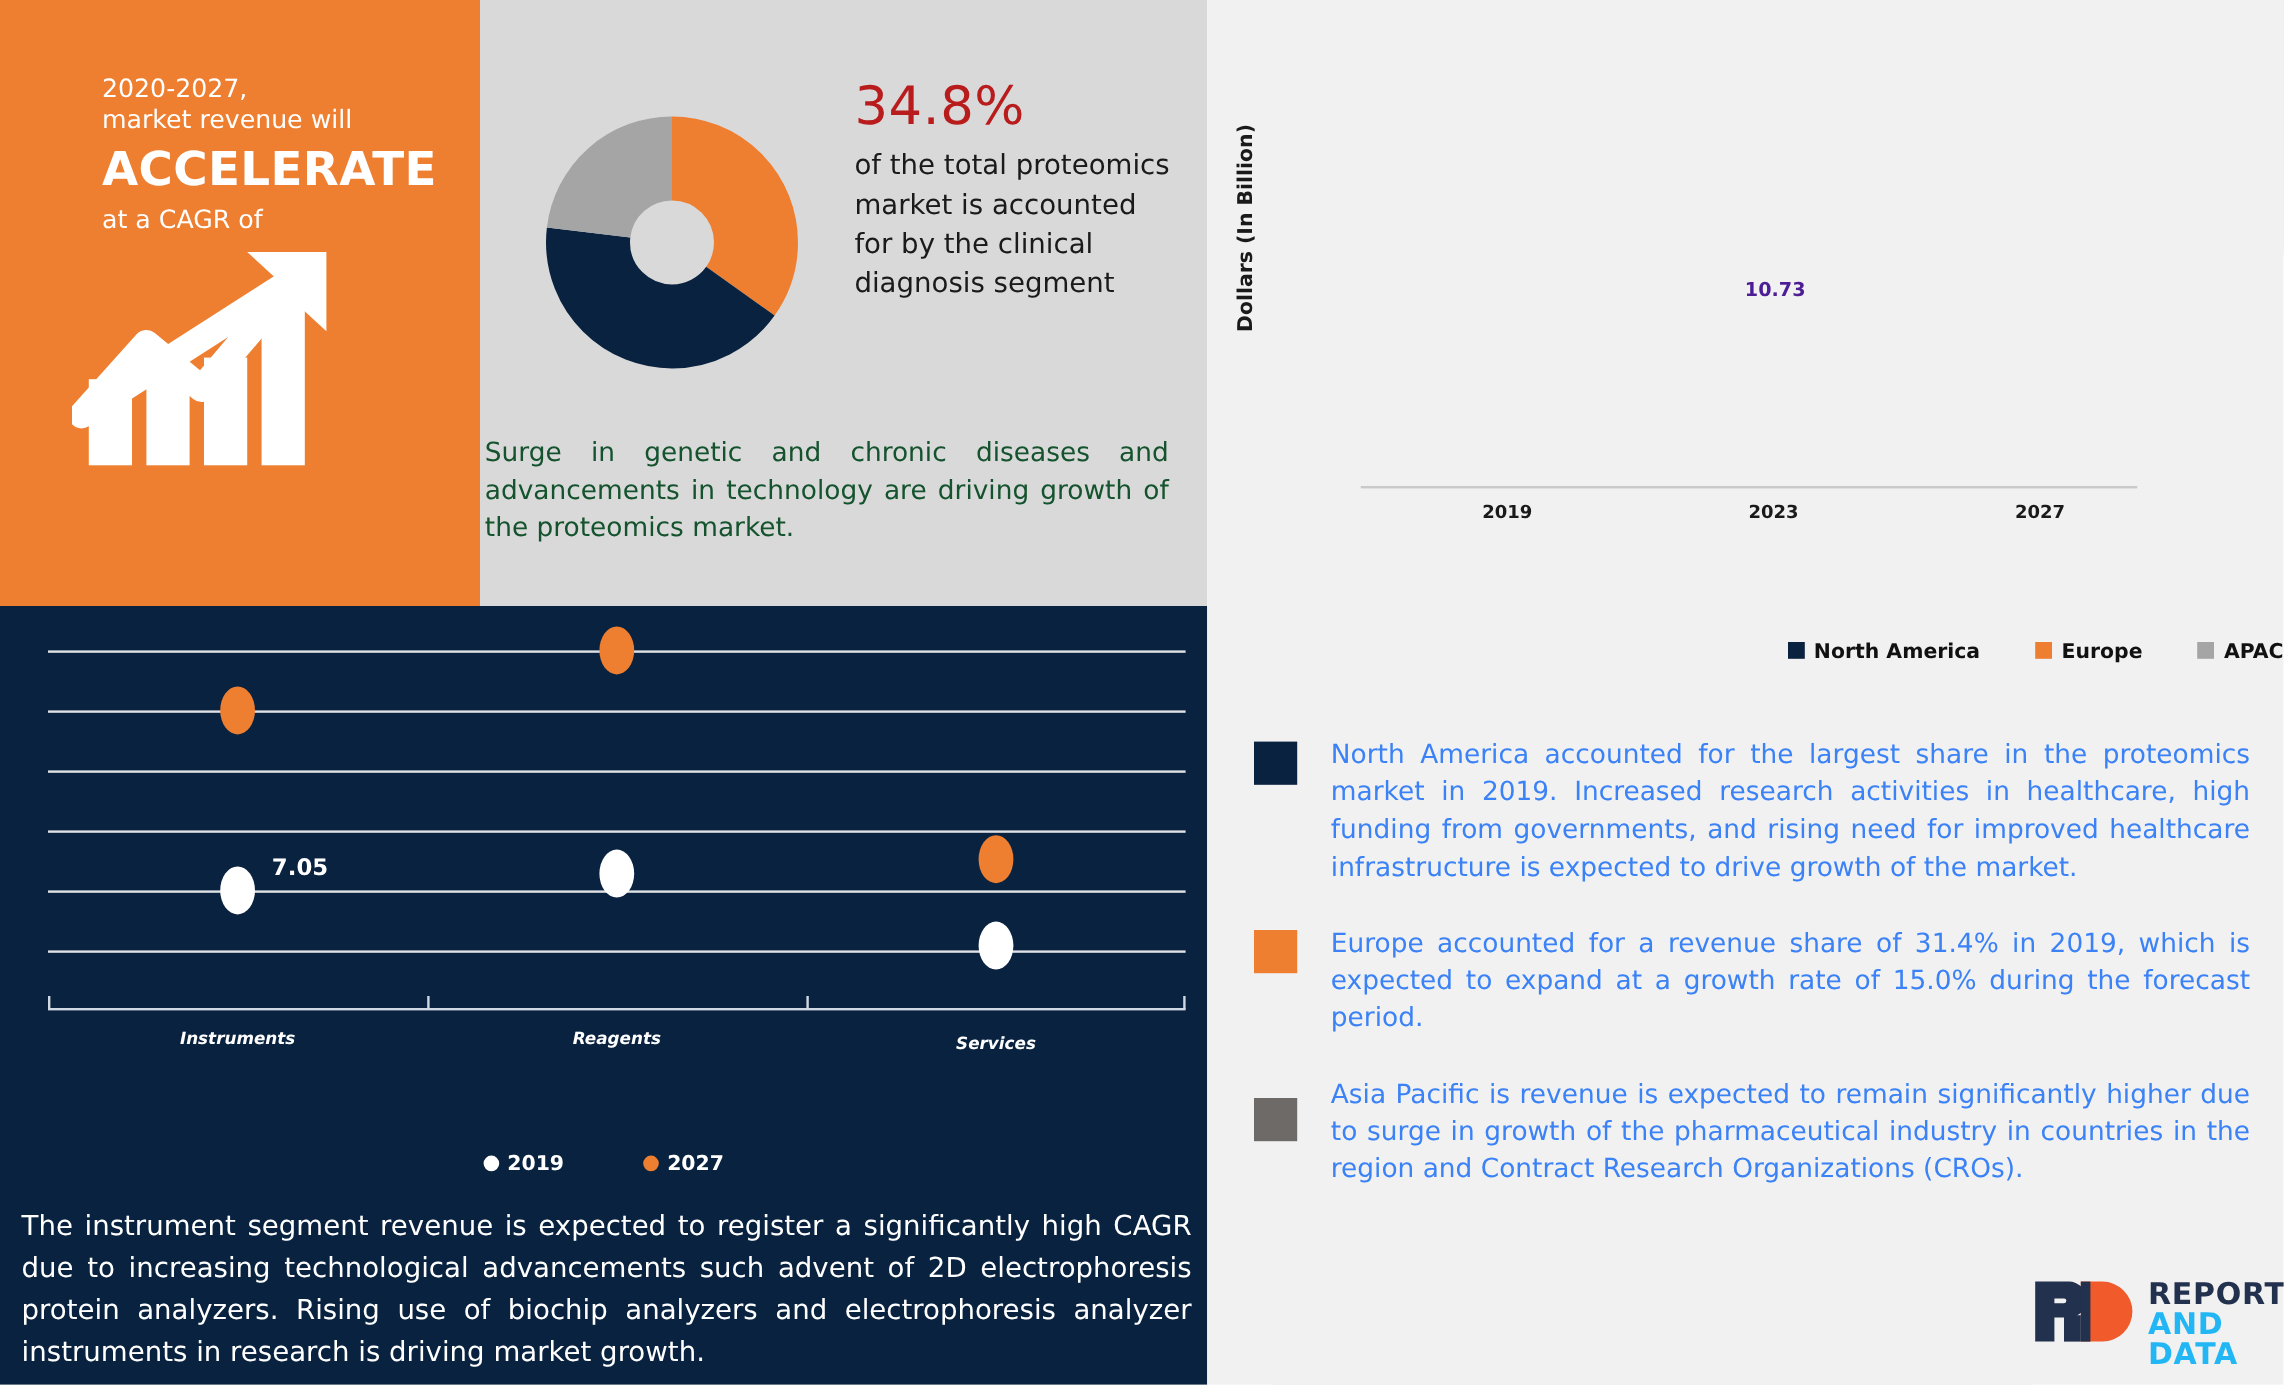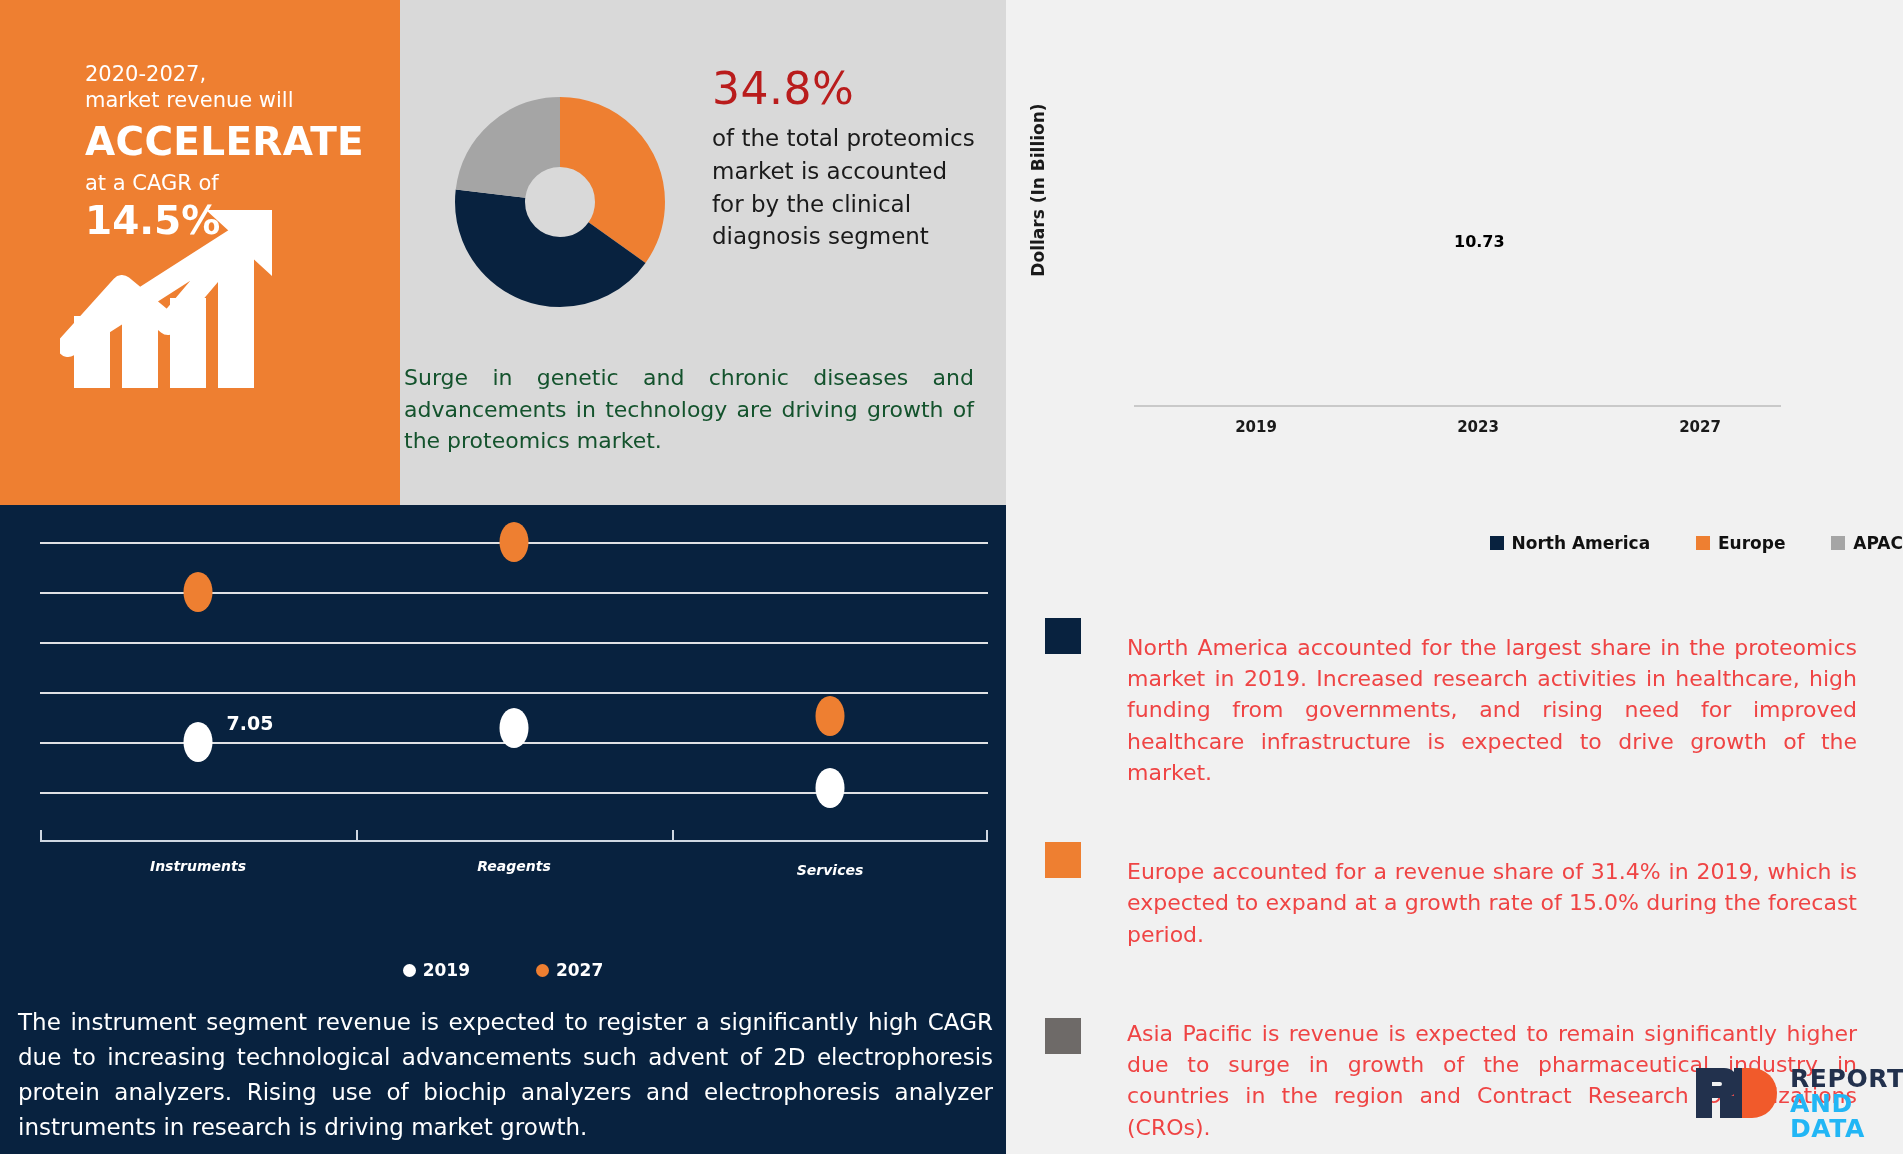--- a/index.html
+++ b/index.html
@@ -67,58 +67,57 @@
     position:absolute;left:1006px;top:0;width:897px;height:1154px;
     background:#f1f1f1;
   }
   .bar-chart{position:absolute;left:1006px;top:60px;width:897px;height:420px;}
   .yaxis-title{
     position:absolute;left:-68px;top:120px;width:200px;
     font-size:17px;font-weight:700;color:#1a1a1a;
     transform:rotate(-90deg);transform-origin:center;text-align:center;
   }
   .plot{position:absolute;left:0;top:0;right:0;bottom:0;}
-  .bar-label{position:absolute;font-size:16px;font-weight:700;color:#000000;}
+  .bar-label{position:absolute;font-size:16px;font-weight:700;color:#4c1d95;}
   .xaxis{position:absolute;height:1.5px;background:#c9c9c9;}
   .xtick{position:absolute;font-size:15px;font-weight:700;color:#1a1a1a;transform:translateX(-50%);}
   .bar-legend{
     position:absolute;left:1006px;top:533px;width:897px;text-align:right;
     font-size:17px;font-weight:700;color:#111;
   }
   .bar-legend .sw{display:inline-block;width:14px;height:14px;vertical-align:-1px;margin-right:8px;}
   .bar-legend .gap{display:inline-block;width:34px;}
 
   .bullets{position:absolute;left:1045px;top:614px;width:830px;}
   .bullet{display:flex;align-items:flex-start;margin-bottom:32px;}
   .bullet .box{width:36px;height:36px;flex:0 0 36px;margin-right:28px;margin-top:4px;}
   .box-na{background:#08223f;}
   .box-eu{background:#ee7f31;}
   .box-ap{background:#6e6a68;}
   .bullet p{
-    margin:18px;font-size:22px;line-height:1.42;color:#ef4444;text-align:justify;
+    margin:0;font-size:22px;line-height:1.42;color:#3b82f6;text-align:justify;
   }
   .bullet.ap .box{margin-top:18px;}
 
   .logo{position:absolute;left:1690px;top:1062px;width:180px;height:62px;}
   .logo-txt{position:absolute;left:1790px;top:1066px;line-height:1.0;}
   .logo-r1{font-size:25px;font-weight:700;color:#22314d;letter-spacing:.6px;}
   .logo-r2{font-size:25px;font-weight:700;color:#22b6f5;letter-spacing:.6px;}
 </style>
 </head>
 <body>
 
 <div class="canvas">
 
   <div class="panel-accelerate">
     <div class="acc-text">
       <div class="acc-l1">2020-2027,</div>
       <div class="acc-l2">market revenue will</div>
       <div class="acc-big">ACCELERATE</div>
       <div class="acc-l3">at a CAGR of</div>
-      <div class="acc-pct">14.5%</div>
     </div>
 
     <svg class="growth-icon" viewBox="0 0 240 190">
 
       <rect x="14" y="118" width="36" height="72" fill="#ffffff"></rect>
       <rect x="62" y="92" width="36" height="98" fill="#ffffff"></rect>
       <rect x="110" y="100" width="36" height="90" fill="#ffffff"></rect>
       <rect x="158" y="48" width="36" height="142" fill="#ffffff"></rect>
 
       <path d="M8 148 L62 88 L108 126 L186 34 L186 34 Z" fill="none" stroke="#ffffff" stroke-width="22" stroke-linecap="round" stroke-linejoin="round"></path>

